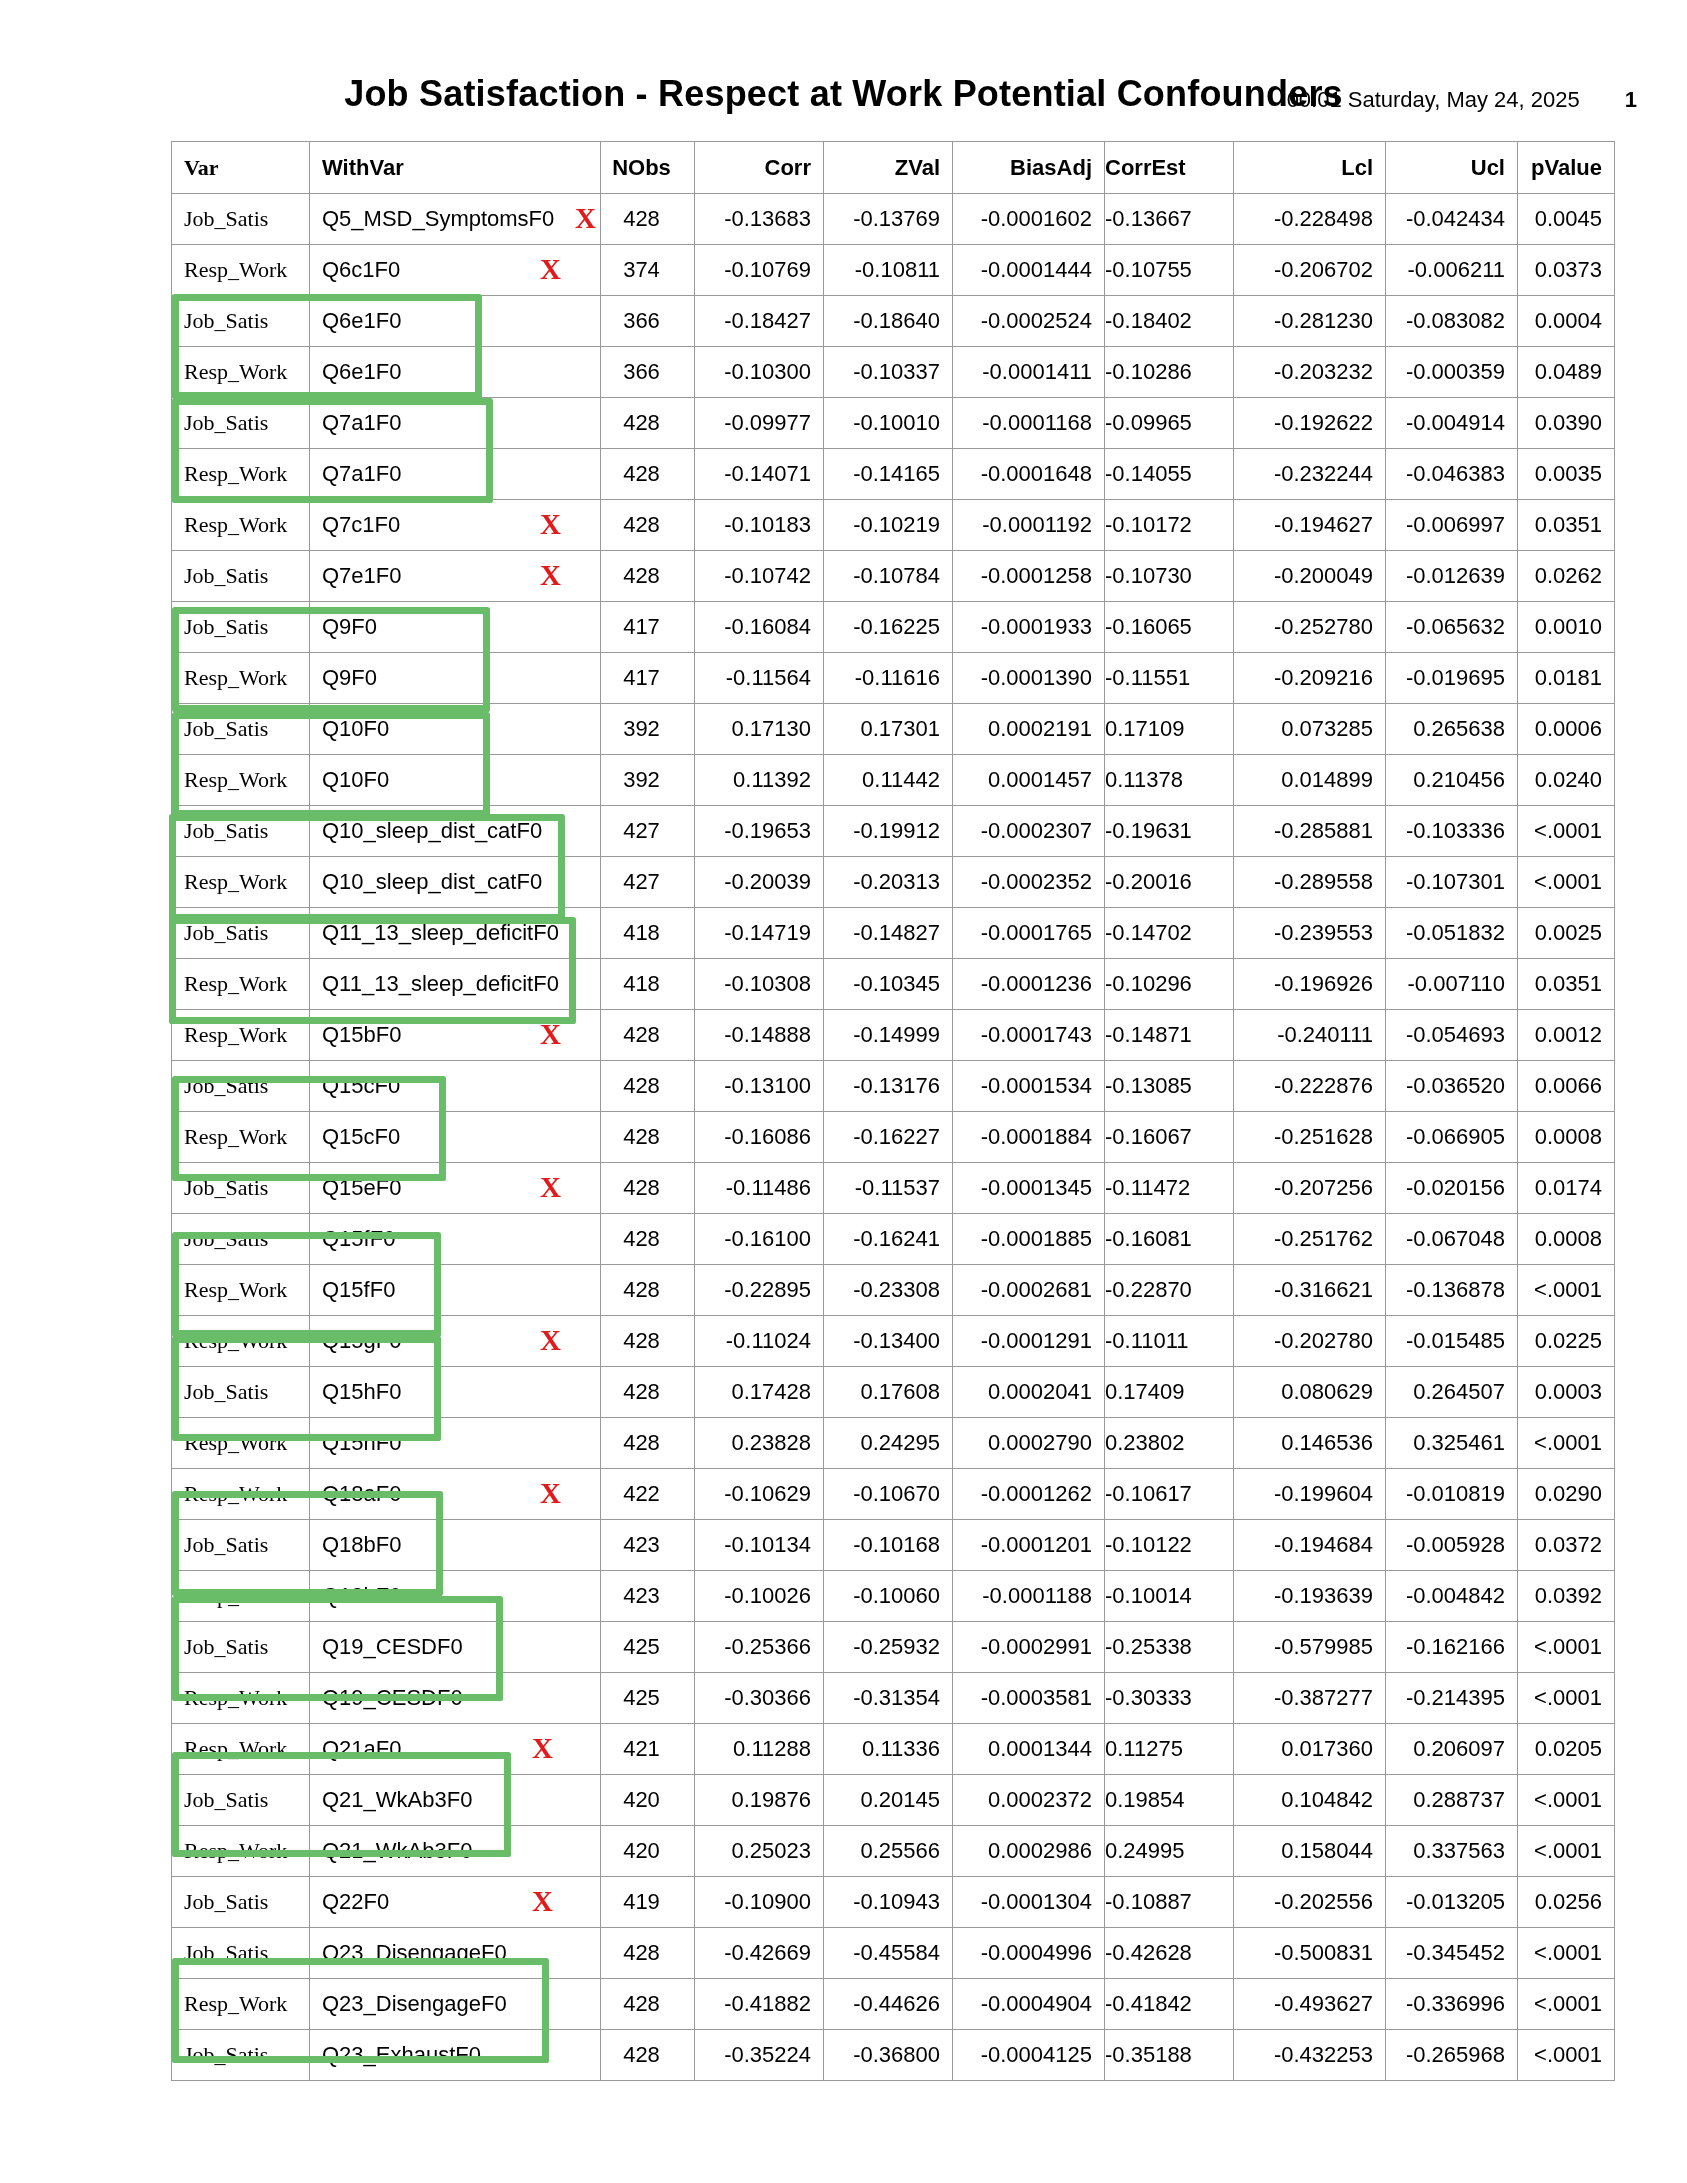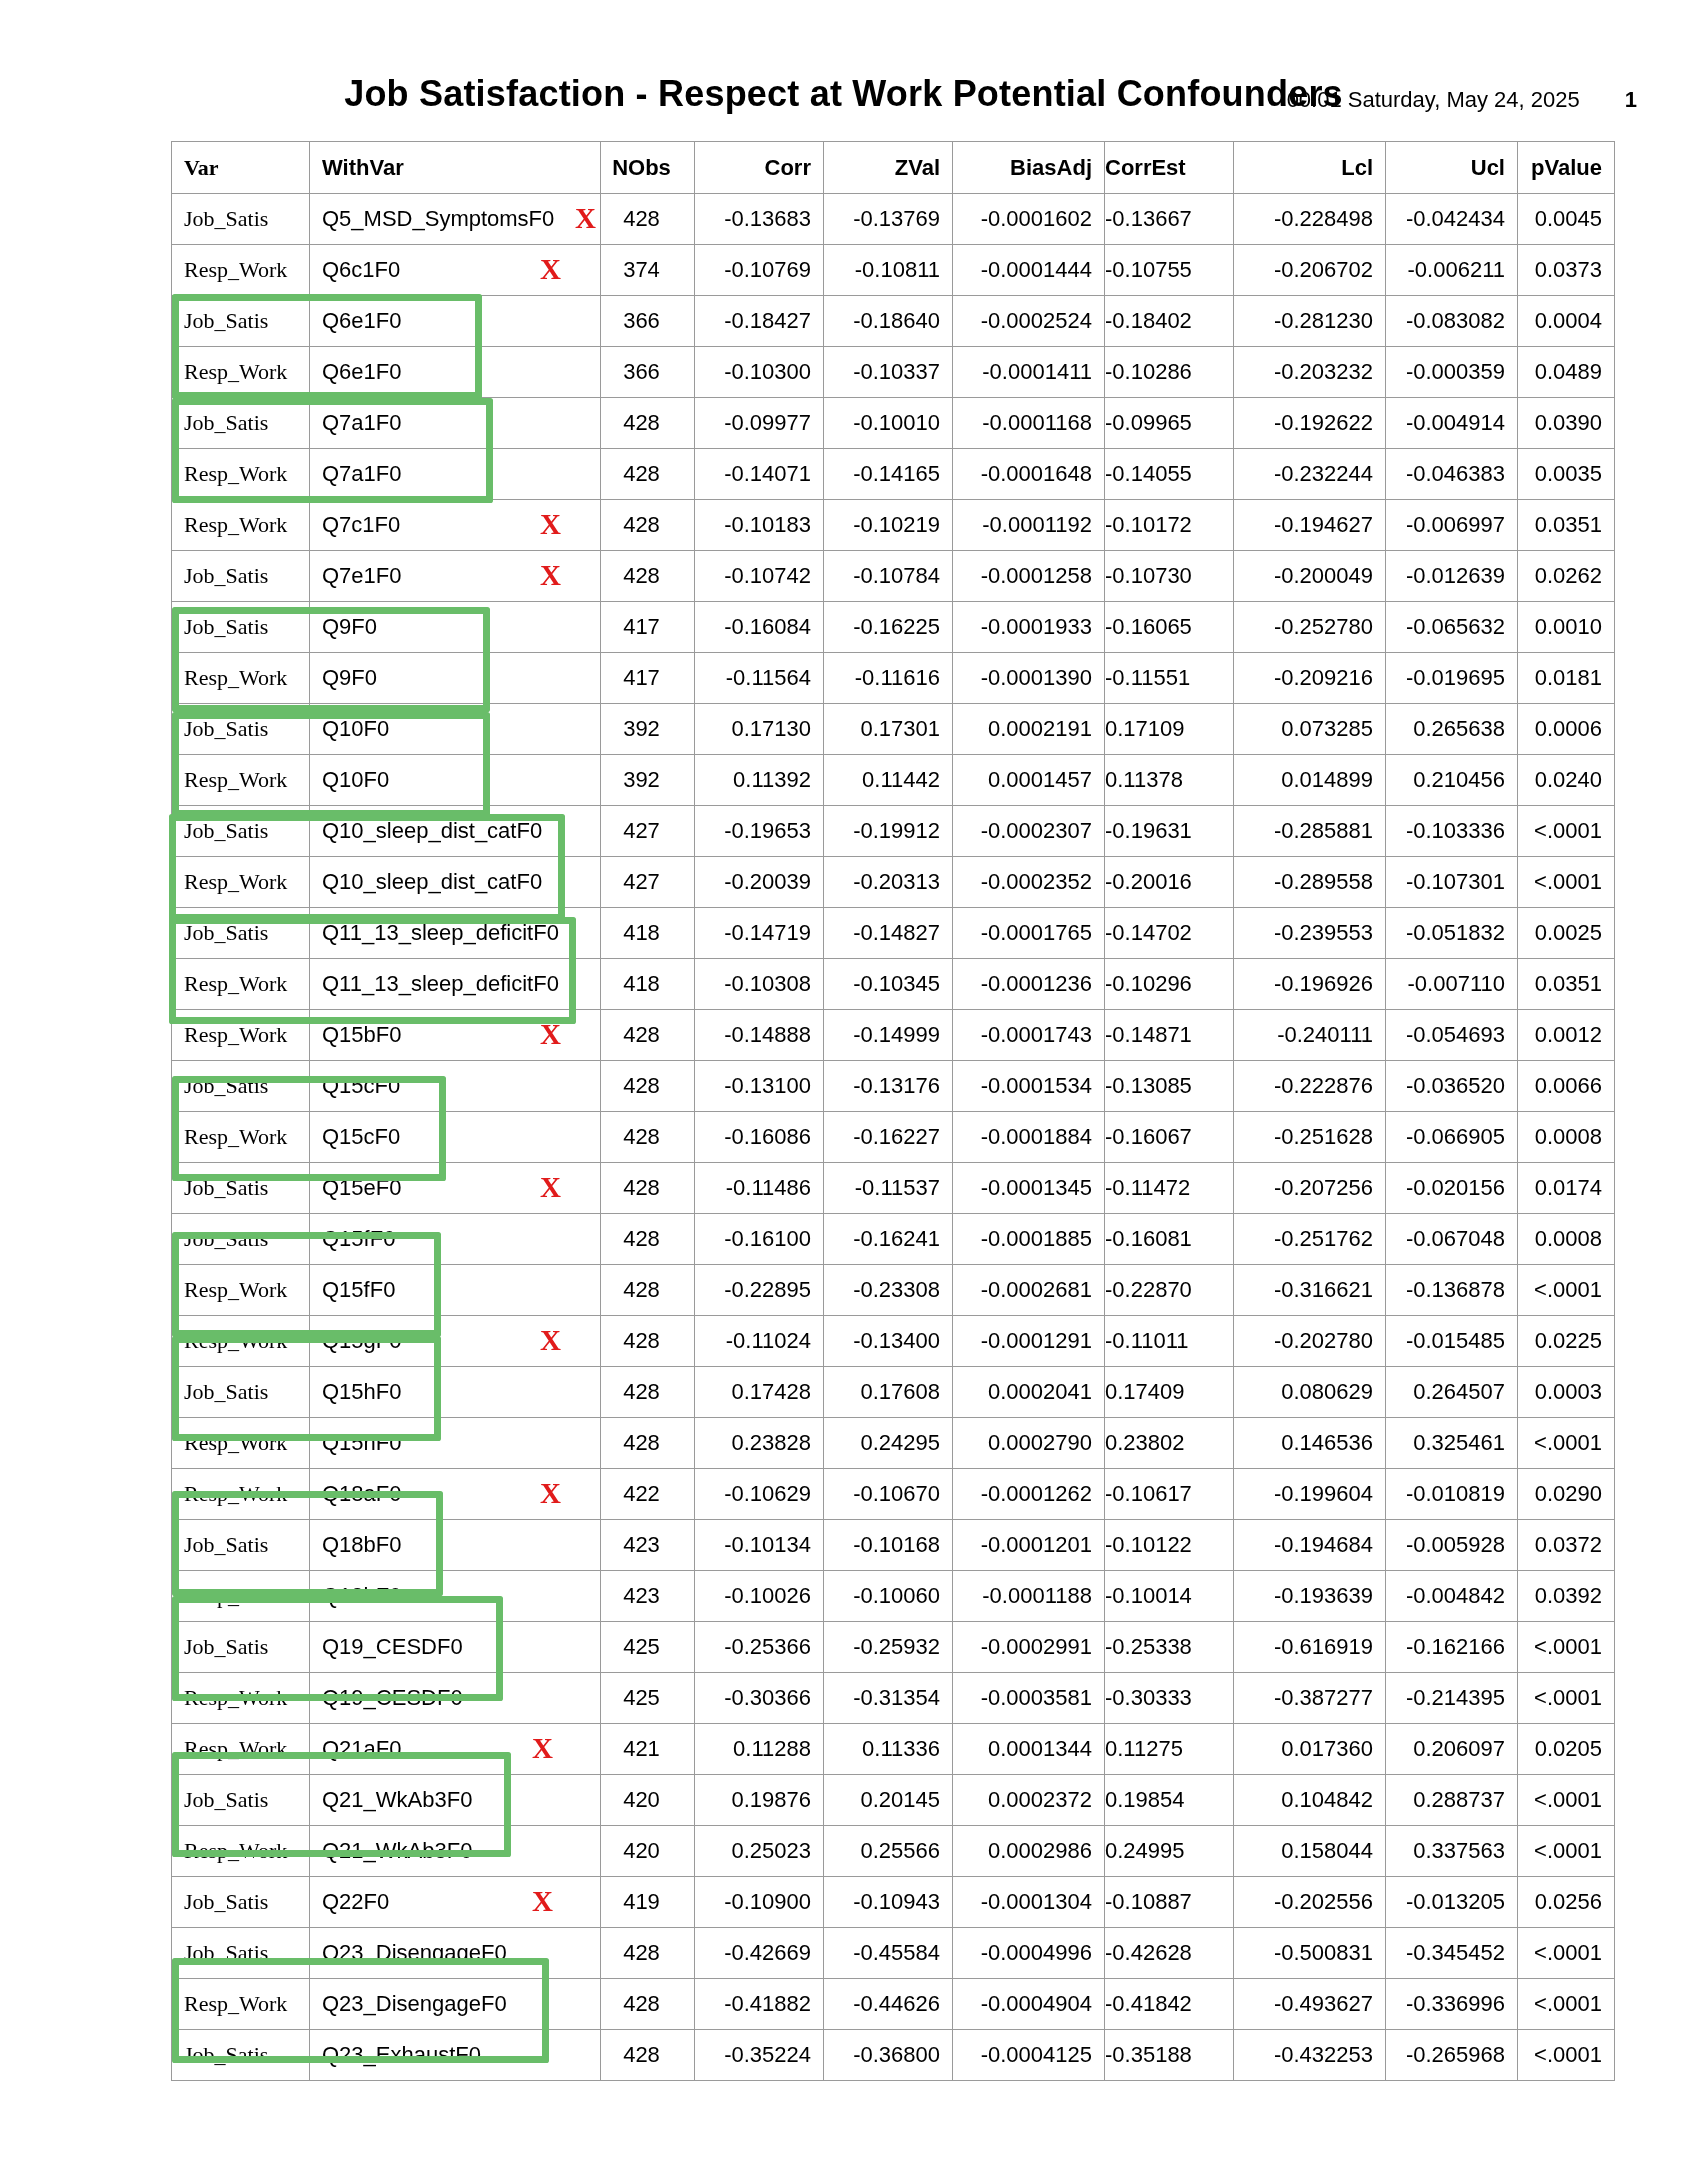--- a/index.html
+++ b/index.html
@@ -460,21 +460,21 @@
           <td class="c-pvalue">0.0392</td>
         </tr>
         <tr>
           <td class="c-var">Job_Satis</td>
           <td class="c-withvar">Q19_CESDF0</td>
           <td class="c-nobs">425</td>
           <td class="c-corr">-0.25366</td>
           <td class="c-zval">-0.25932</td>
           <td class="c-biasadj">-0.0002991</td>
           <td class="c-correst">-0.25338</td>
-          <td class="c-lcl">-0.616919</td>
+          <td class="c-lcl">-0.579985</td>
           <td class="c-ucl">-0.162166</td>
           <td class="c-pvalue">&lt;.0001</td>
         </tr>
         <tr>
           <td class="c-var">Resp_Work</td>
           <td class="c-withvar">Q19_CESDF0</td>
           <td class="c-nobs">425</td>
           <td class="c-corr">-0.30366</td>
           <td class="c-zval">-0.31354</td>
           <td class="c-biasadj">-0.0003581</td>

